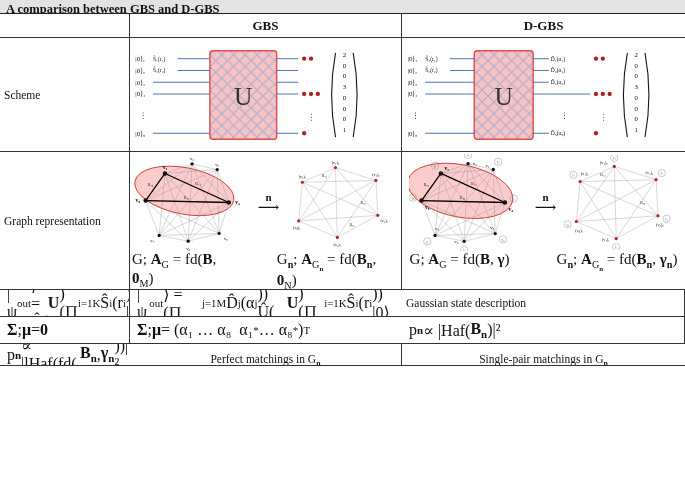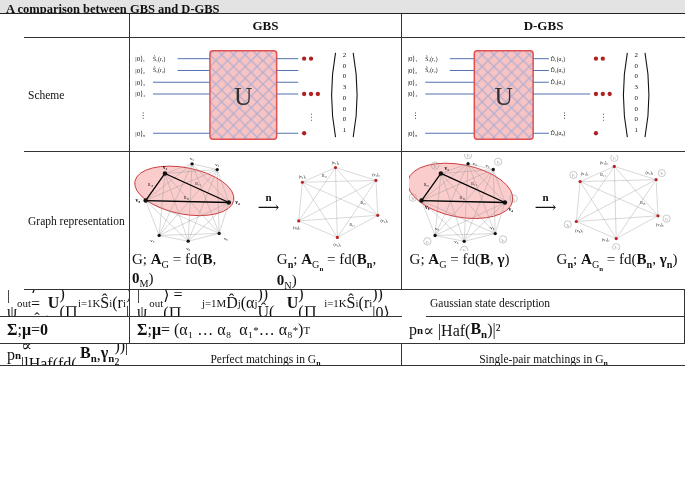--- a/index.html
+++ b/index.html
@@ -4,21 +4,21 @@
 <style>
   * { margin:0; padding:0; box-sizing:border-box; }
   html,body { width:685px; height:497px; overflow:hidden; }
   body { background:#fff; color:#111; font-family:"Liberation Serif","DejaVu Serif",serif; }
   .titlebar { height:14px; background:#e3e3e3; border-bottom:1.4px solid #222;
               font-weight:bold; font-size:12.5px; line-height:19px; padding-left:6px; }
   .grid { display:grid; grid-template-columns:130px 272px 283px;
           grid-template-rows:24px 114px 138px 27px 27px 22px 124px; }
   .cell { border-bottom:1px solid #333; overflow:hidden; position:relative; background:#fff; }
   .c1 { border-right:1px solid #333; padding:2px 4px; font-size:11.5px;
-        display:flex; align-items:center; white-space:nowrap;margin-left:24px; }
+        display:flex; align-items:center; white-space:nowrap; }
   .mid { border-right:1px solid #333; }
   .head { font-weight:bold; font-size:13px; display:flex; align-items:center; justify-content:center; }
   .scell { display:flex; align-items:center; padding-left:3px; }
   .gcell { display:flex; flex-direction:column; align-items:center; padding-top:2px; }
   .graphs-line { display:flex; align-items:center; justify-content:center; }
   .map-arrow { display:flex; flex-direction:column; align-items:center; width:28px; margin:0 1px; }
   .map-arrow .nlab { font-weight:bold; font-size:11px; line-height:1; }
   .map-arrow .shaft { font-size:15px; line-height:0.65; }
   .gform-line { display:flex; width:100%; justify-content:space-around; font-size:15px; padding:0 2px 2px;gap:36px; }
   .fcell { display:flex; align-items:center; padding-left:7px; font-size:16px; }

